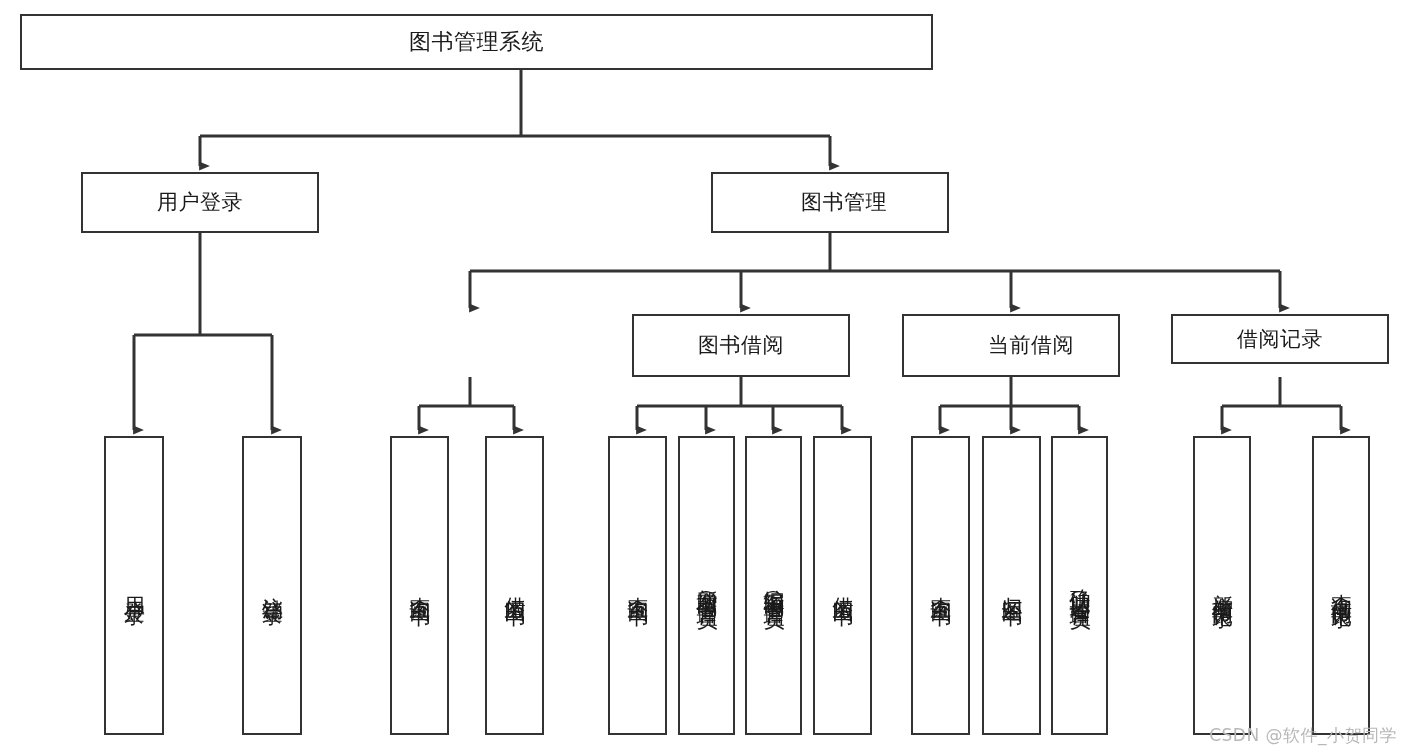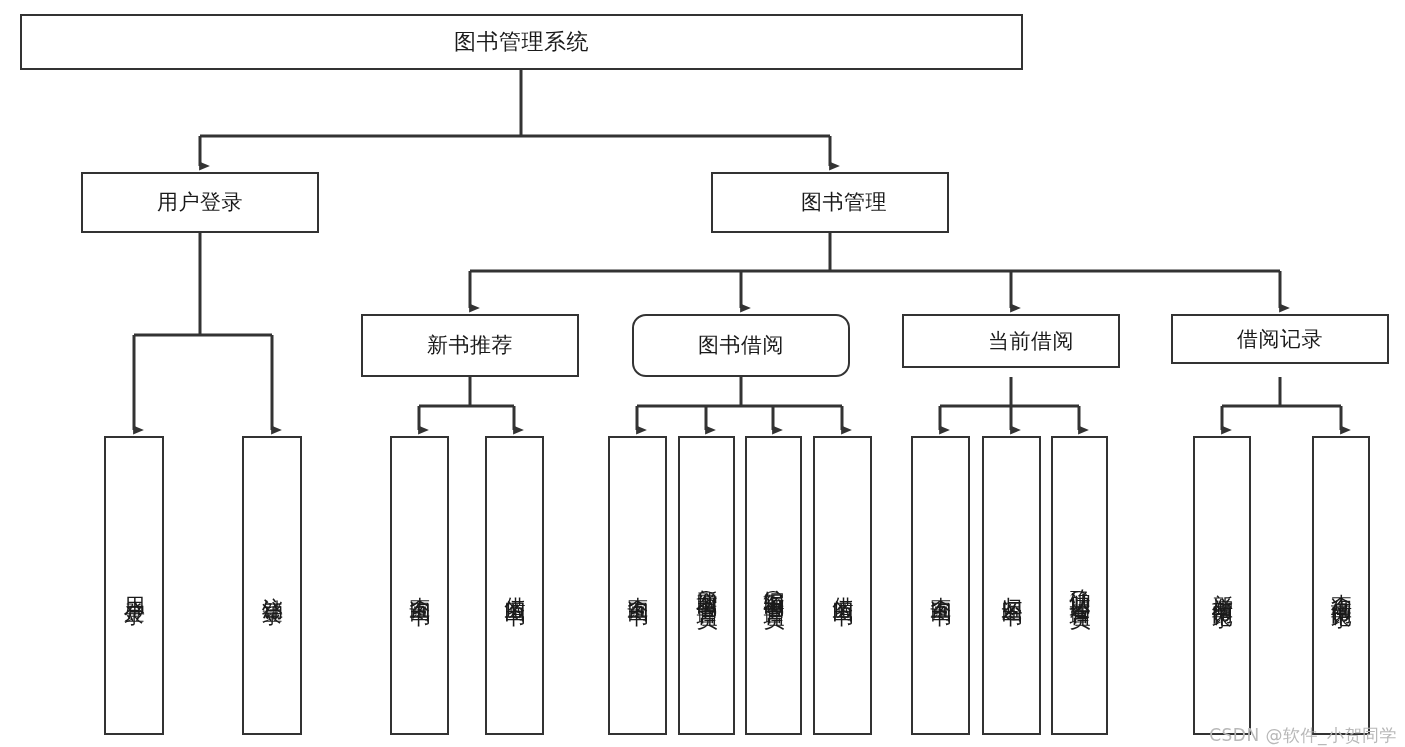--- a/index.html
+++ b/index.html
@@ -119,38 +119,35 @@
       <path d="M 1011 406 L 1011 430" marker-end="url(#arrow)"></path>
       <path d="M 1079 406 L 1079 430" marker-end="url(#arrow)"></path>
 
       <path d="M 1280 377 L 1280 406"></path>
       <path d="M 1222 406 L 1341 406"></path>
       <path d="M 1222 406 L 1222 430" marker-end="url(#arrow)"></path>
       <path d="M 1341 406 L 1341 430" marker-end="url(#arrow)"></path>
     </g>
   </svg>
 
-  <div class="node horizontal root" style="left:20px; top:14px; width:1003px; height:56px;">
+  <div class="node horizontal root" style="left:20px; top:14px; width:913px; height:56px;">
     <span class="label">图书管理系统</span>
   </div>
 
   <div class="node horizontal" style="left:81px; top:172px; width:238px; height:61px;">
     <span class="label">用户登录</span>
   </div>
   <div class="node horizontal" style="left:711px; top:172px; width:238px; height:61px;padding-left:28px;">
     <span class="label">图书管理</span>
   </div>
 
-  <div class="node horizontal" style="left:361px; top:314px; width:218px; height:63px;">
-    <span class="label">新书推荐</span>
-  </div>
-  <div class="node horizontal" style="left:632px; top:314px; width:218px; height:63px;border-radius:14px;">
+  <div class="node horizontal" style="left:632px; top:314px; width:218px; height:63px;">
     <span class="label">图书借阅</span>
   </div>
-  <div class="node horizontal" style="left:902px; top:314px; width:218px; height:54px;padding-left:40px;">
+  <div class="node horizontal" style="left:902px; top:314px; width:218px; height:63px;padding-left:40px;">
     <span class="label">当前借阅</span>
   </div>
   <div class="node horizontal" style="left:1171px; top:314px; width:218px; height:50px;">
     <span class="label">借阅记录</span>
   </div>
 
   <div class="node vertical" style="left:104px; top:436px; width:60px; height:299px;">
     <span class="label">用户登录</span>
   </div>
   <div class="node vertical" style="left:242px; top:436px; width:60px; height:299px;">

